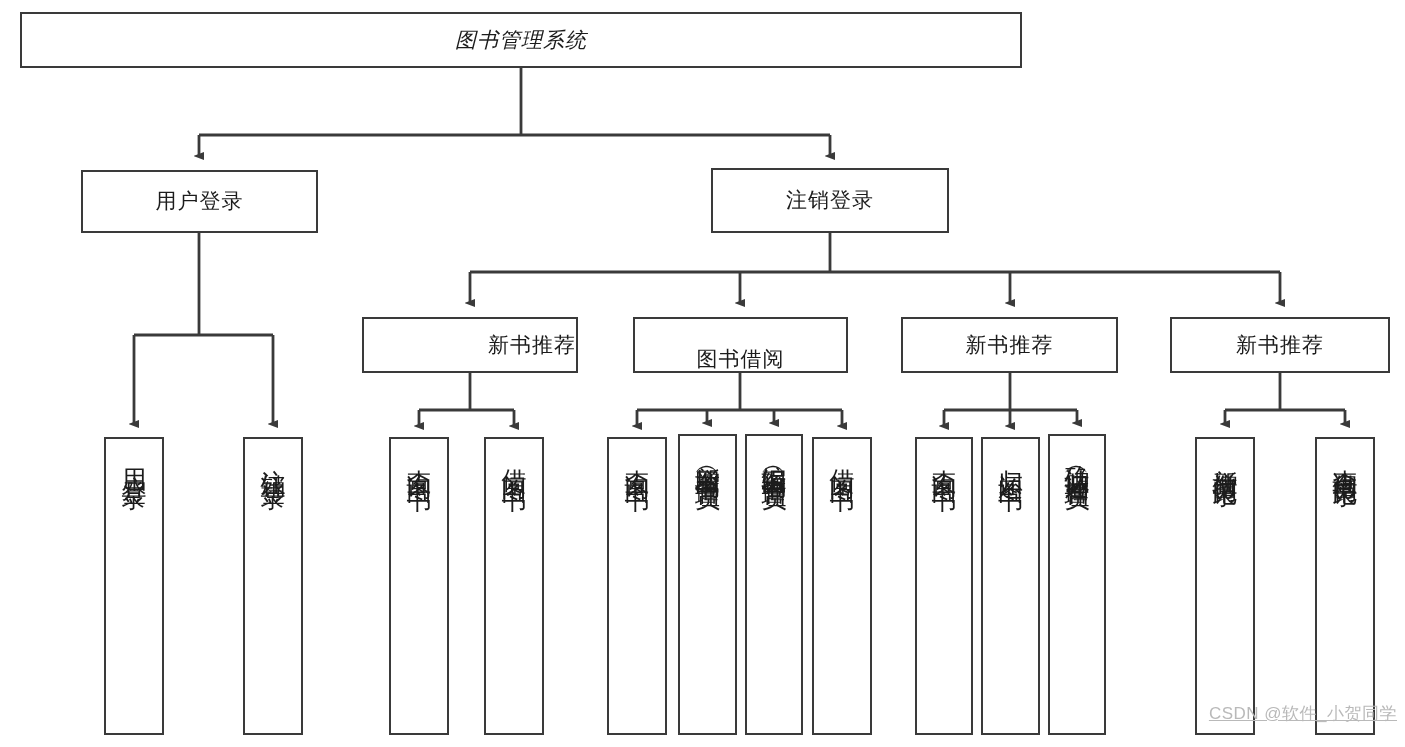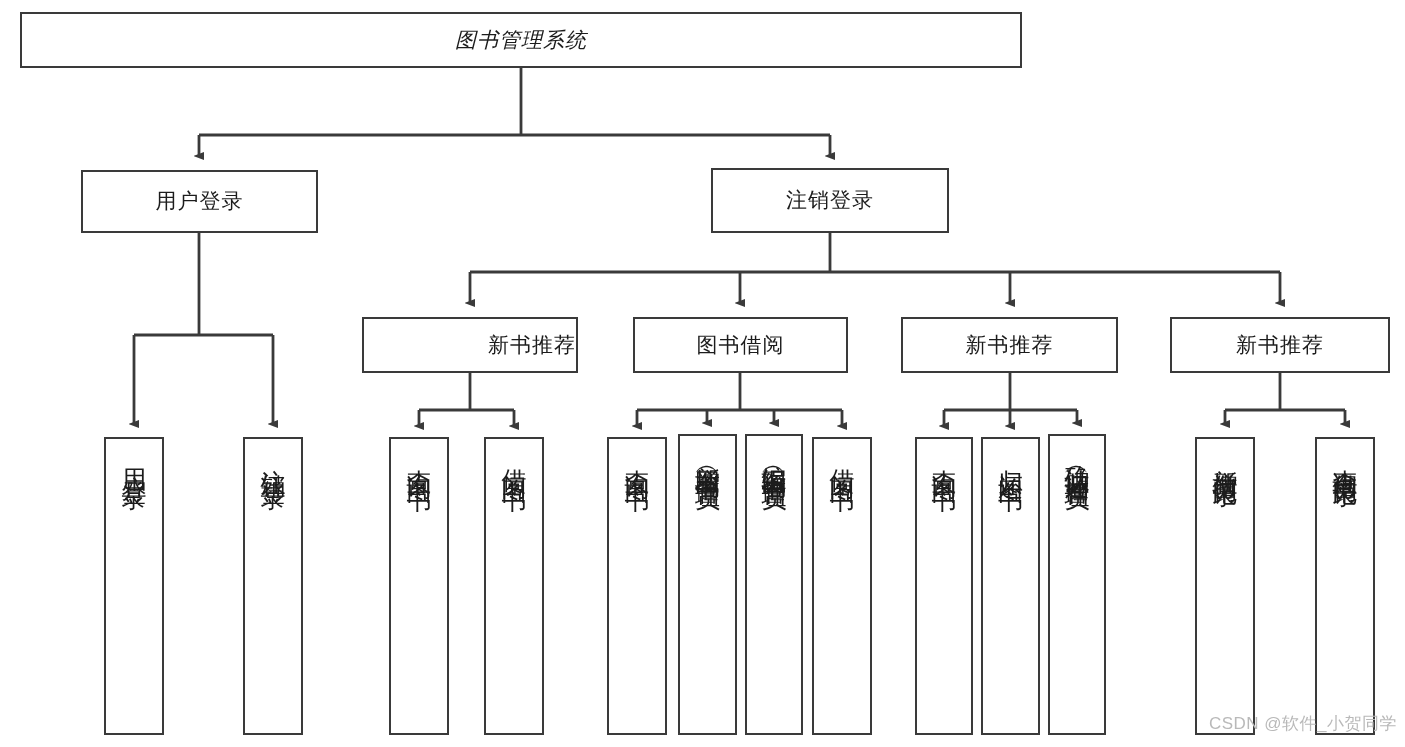--- a/index.html
+++ b/index.html
@@ -39,25 +39,26 @@
     font-size:25px;
     letter-spacing:6px;
     white-space:nowrap;
   }
   .node.vertical.tall .label{
     font-size:25px;
     letter-spacing:3px;
   }
   #watermark{
     position:absolute;
-    right:8px;bottom:12px;
+    right:8px;bottom:22px;
     font-size:17px;
     color:#b9b9b9;
     letter-spacing:0.5px;
     white-space:nowrap;
+    text-decoration:underline;
   }
 </style>
 </head>
 <body>
 
 <div id="canvas">
 
   <svg class="connectors" viewBox="0 0 1405 747" xmlns="http://www.w3.org/2000/svg">
     <defs>
       <marker id="arrow" markerWidth="10" markerHeight="10" refX="5" refY="5" orient="auto" markerUnits="userSpaceOnUse">
@@ -115,21 +116,21 @@
   <div class="node" style="left:81px;top:170px;width:237px;height:63px;">
     <span class="label">用户登录</span>
   </div>
   <div class="node" style="left:711px;top:168px;width:238px;height:65px;">
     <span class="label">注销登录</span>
   </div>
 
   <div class="node" style="left:362px;top:317px;width:216px;height:56px;justify-content:flex-end;">
     <span class="label">新书推荐</span>
   </div>
-  <div class="node" style="left:633px;top:317px;width:215px;height:56px;">
+  <div class="node" style="left:633px;top:317px;width:215px;height:56px;align-items:flex-end;">
     <span class="label">图书借阅</span>
   </div>
   <div class="node" style="left:901px;top:317px;width:217px;height:56px;">
     <span class="label">新书推荐</span>
   </div>
   <div class="node" style="left:1170px;top:317px;width:220px;height:56px;">
     <span class="label">新书推荐</span>
   </div>
 
   <div class="node vertical" style="left:104px;top:437px;width:60px;height:298px;">

